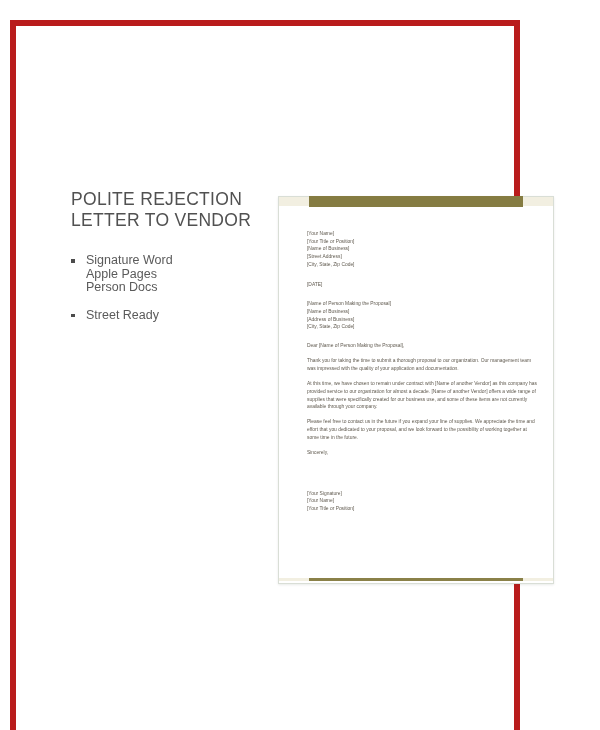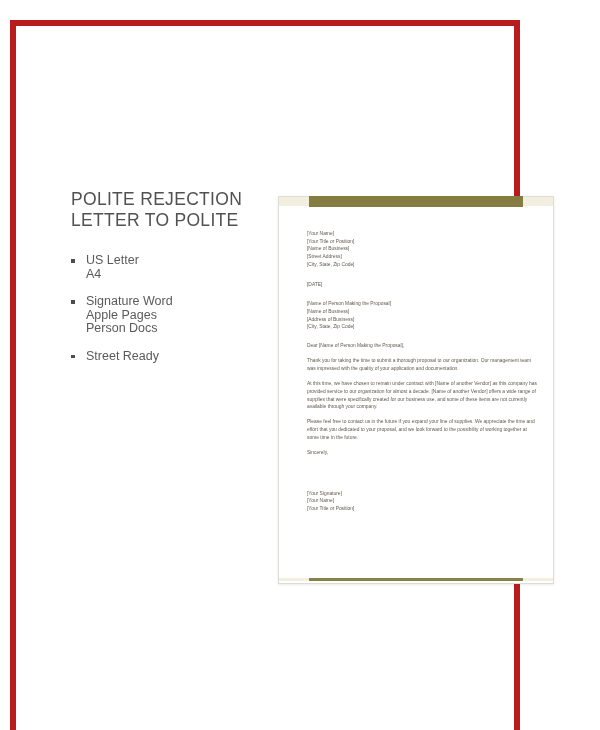--- a/index.html
+++ b/index.html
@@ -103,27 +103,23 @@
   .closing      { margin: 6.5px 0 33px 0; }
 </style>
 </head>
 <body>
 
 <div class="card">
 
   <div class="left-col">
     <div class="page-title">
       <div>POLITE REJECTION</div>
-      <div>LETTER TO POLITE</div>
+      <div>LETTER TO VENDOR</div>
     </div>
     <ul class="features">
-      <li>
-        <div>US Letter</div>
-        <div>A4</div>
-      </li>
       <li>
         <div>Signature Word</div>
         <div>Apple Pages</div>
         <div>Person Docs</div>
       </li>
       <li>
         <div>Street Ready</div>
       </li>
     </ul>
   </div>

